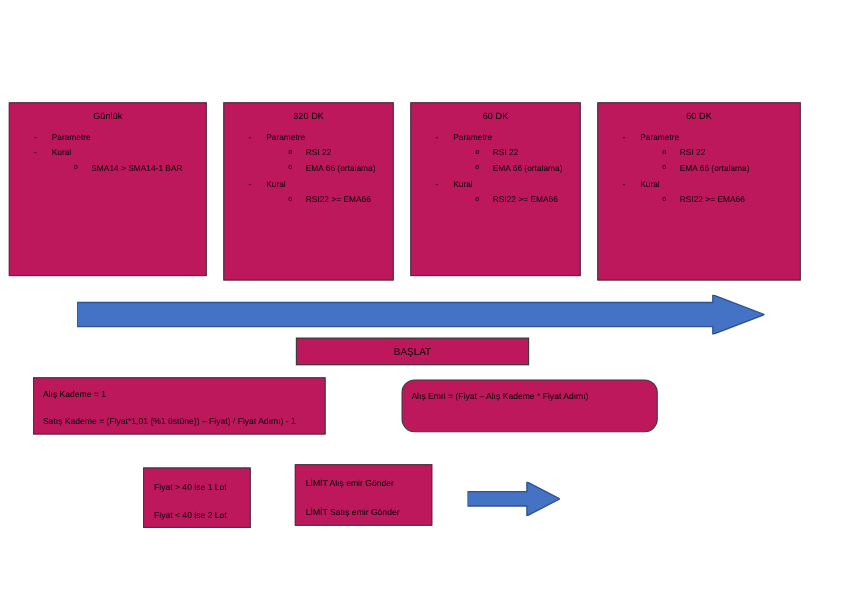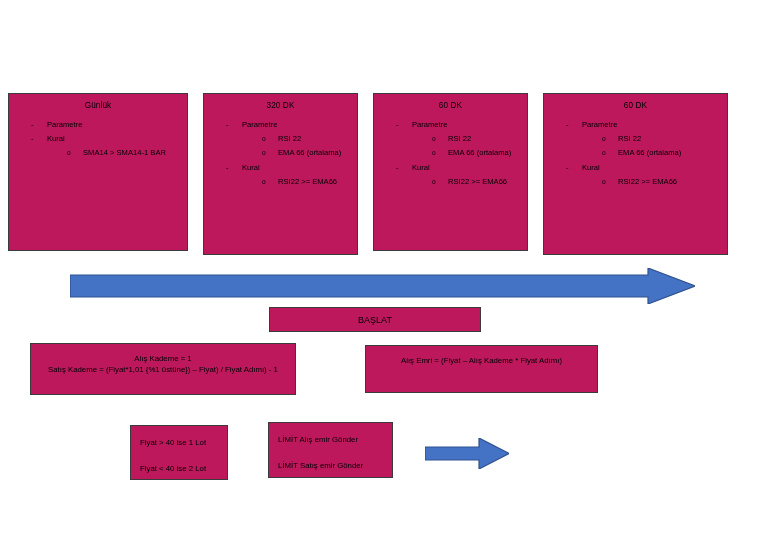--- a/index.html
+++ b/index.html
@@ -75,23 +75,23 @@
     line-height: 11px;
     white-space: nowrap;
   }
   .baslat-label {
     font-size: 9px;
     text-align: center;
     line-height: 24px;
   }
   .formula-box {
     padding: 9px 8px 0 8px;
-    text-align: center;
   }
   .formula-box .tbox-line + .tbox-line {
+    margin-top: 13px;
   }
   .mini-box {
     padding: 11px 9px 0 9px;
   }
   .mini-box .tbox-line + .tbox-line {
     margin-top: 15px;
   }
   .wait-box {
     padding: 0 0 0 10px;
   }
@@ -152,21 +152,21 @@
 
   <div class="box" style="left:243px; top:307px; width:212px; height:25px;margin-left:26px;">
     <div class="baslat-label">BAŞLAT</div>
   </div>
 
   <div class="box formula-box" style="left:30px; top:343px; width:266px; height:52px;">
     <div class="tbox-line">Alış Kademe = 1</div>
     <div class="tbox-line">Satış Kademe = (Fiyat*1,01 {%1 üstüne}) – Fiyat) / Fiyat Adımı) - 1</div>
   </div>
 
-  <div class="box formula-box" style="left:365px; top:345px; width:233px; height:48px;">
+  <div class="box formula-box" style="left:365px; top:345px; width:233px; height:48px;border-radius:12px;">
     <div class="tbox-line">Alış Emri = (Fiyat – Alış Kademe * Fiyat Adımı)</div>
   </div>
 
   <div class="box mini-box" style="left:130px; top:425px; width:98px; height:55px;">
     <div class="tbox-line">Fiyat &gt; 40 ise 1 Lot</div>
     <div class="tbox-line">Fiyat &lt; 40 ise 2 Lot</div>
   </div>
 
   <div class="box mini-box" style="left:268px; top:422px; width:125px; height:56px;">
     <div class="tbox-line">LİMİT Alış emir Gönder</div>

